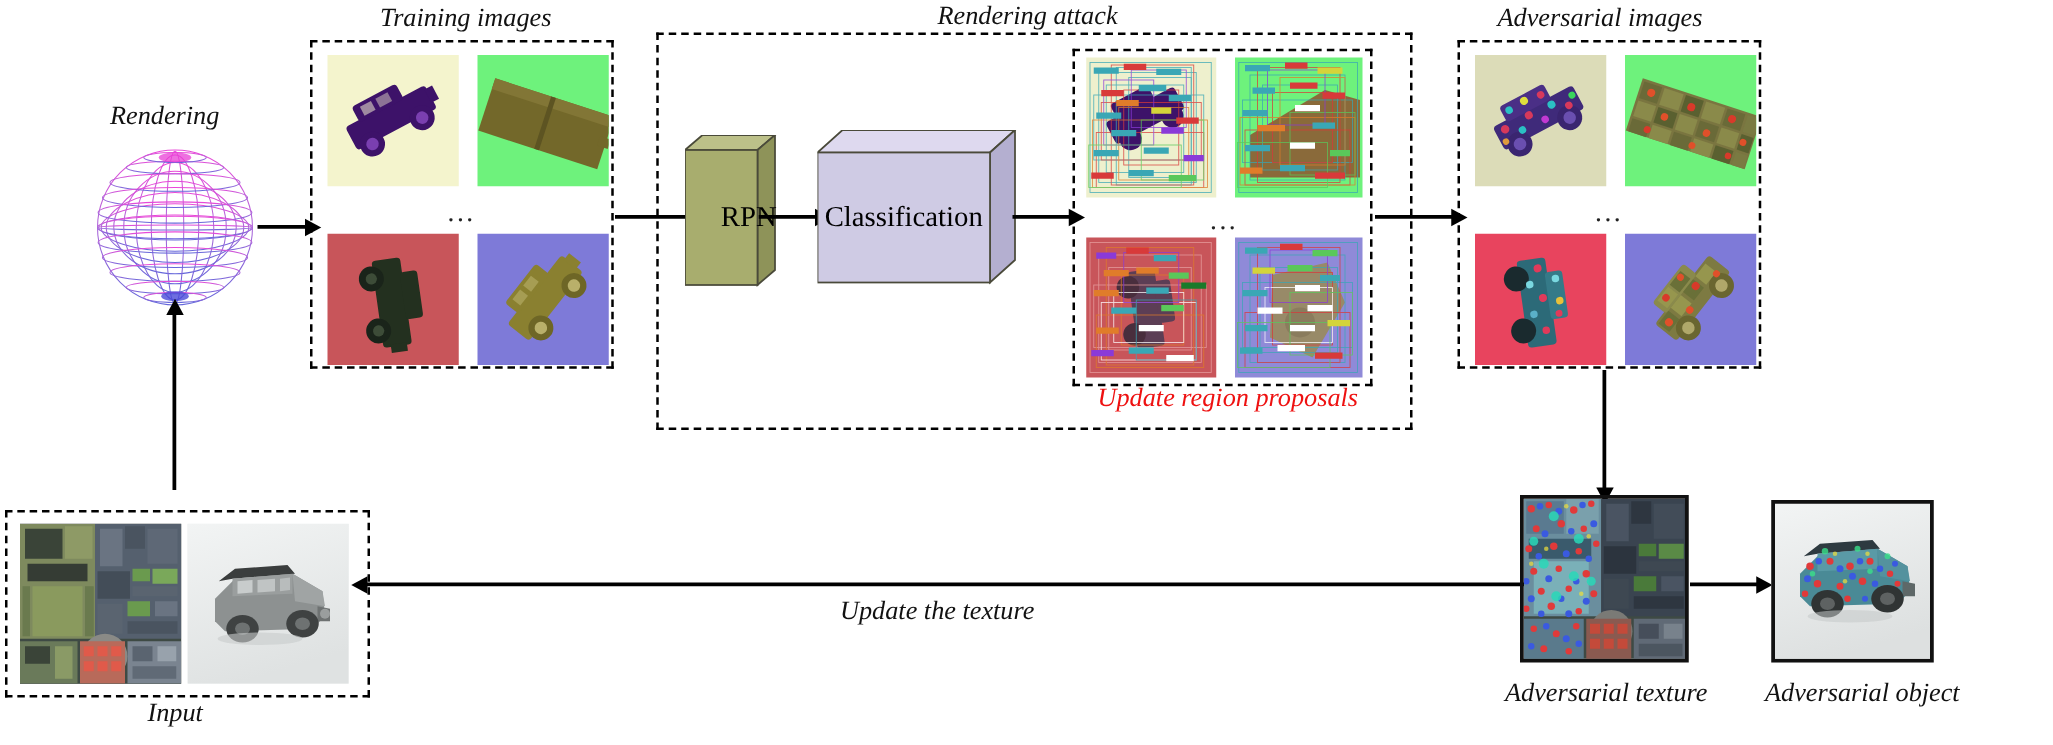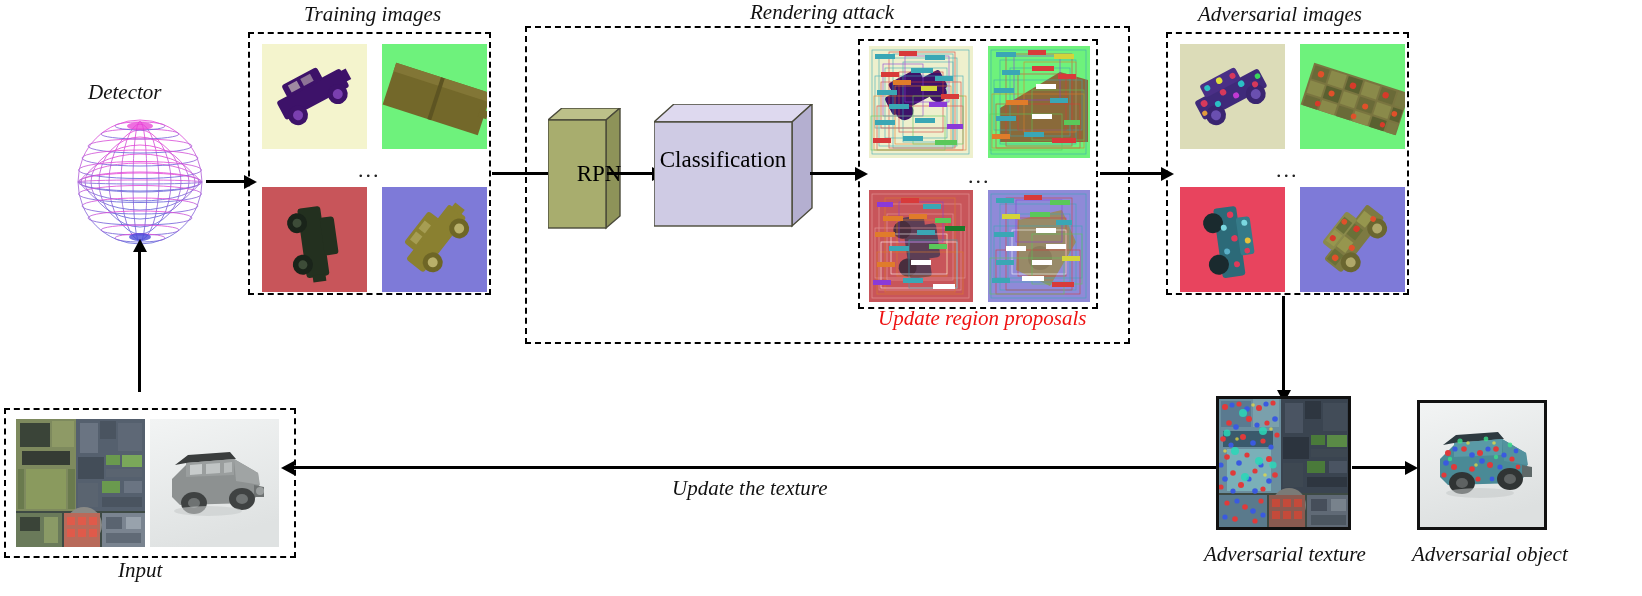--- a/index.html
+++ b/index.html
@@ -21,21 +21,21 @@
   .box3d .top{position:absolute;border:1.6px solid #4a4a3a;box-sizing:border-box;}
   
   .thumb{position:absolute;overflow:hidden;}
   .dots{position:absolute;font-size:22px;letter-spacing:2px;color:#222;}
   .solidframe{position:absolute;border:3px solid #111;box-sizing:border-box;overflow:hidden;}
   svg{display:block;}
 </style>
 </head>
 <body>
 
-<div class="lbl" style="left:88px;top:82px;">Detector</div>
+<div class="lbl" style="left:88px;top:82px;">Rendering</div>
 
 <div class="abs" style="left:76px;top:118px;width:128px;height:128px;">
   <svg width="128" height="128" viewBox="0 0 128 128">
     <defs>
       <linearGradient id="sg" x1="0" y1="0" x2="0" y2="1">
         <stop offset="0%" stop-color="#e83fd6"></stop>
         <stop offset="45%" stop-color="#b05fd8"></stop>
         <stop offset="100%" stop-color="#5d5fd8"></stop>
       </linearGradient>
     </defs>
@@ -157,21 +157,21 @@
 
 <div class="ln" style="left:607px;top:172px;width:48px;height:3px;"></div>
 <div class="ah r" style="left:652px;top:166.5px;"></div>
 
 <div class="box3d" style="left:654px;top:104px;width:160px;height:128px;">
   <svg width="162" height="130" viewBox="0 0 162 130" style="position:absolute;left:0;top:0;">
     <polygon points="0,18 20,0 158,0 138,18" fill="#ded9ef" stroke="#4a4a3a" stroke-width="1.4"></polygon>
     <polygon points="138,18 158,0 158,104 138,122" fill="#b4afd0" stroke="#4a4a3a" stroke-width="1.4"></polygon>
     <rect x="0" y="18" width="138" height="104" fill="#cfcbe4" stroke="#4a4a3a" stroke-width="1.4"></rect>
   </svg>
-  <div style="position:absolute;left:0;top:4px;width:138px;height:104px;display:flex;align-items:center;justify-content:center;font-size:23px;">Classification</div>
+  <div style="position:absolute;left:0;top:18px;width:138px;height:104px;display:flex;align-items:center;justify-content:center;font-size:23px;">Classification</div>
 </div>
 
 <div class="ln" style="left:810px;top:172px;width:48px;height:3px;"></div>
 <div class="ah r" style="left:855px;top:166.5px;"></div>
 
 <div class="dash" style="left:858px;top:39px;width:240px;height:270px;"></div>
 
 <div class="thumb" style="left:869px;top:46px;width:104px;height:112px;background:#eef0cd;">
   <svg width="104" height="112" viewBox="0 0 104 112">
     <g transform="translate(48,46) rotate(-28)">

